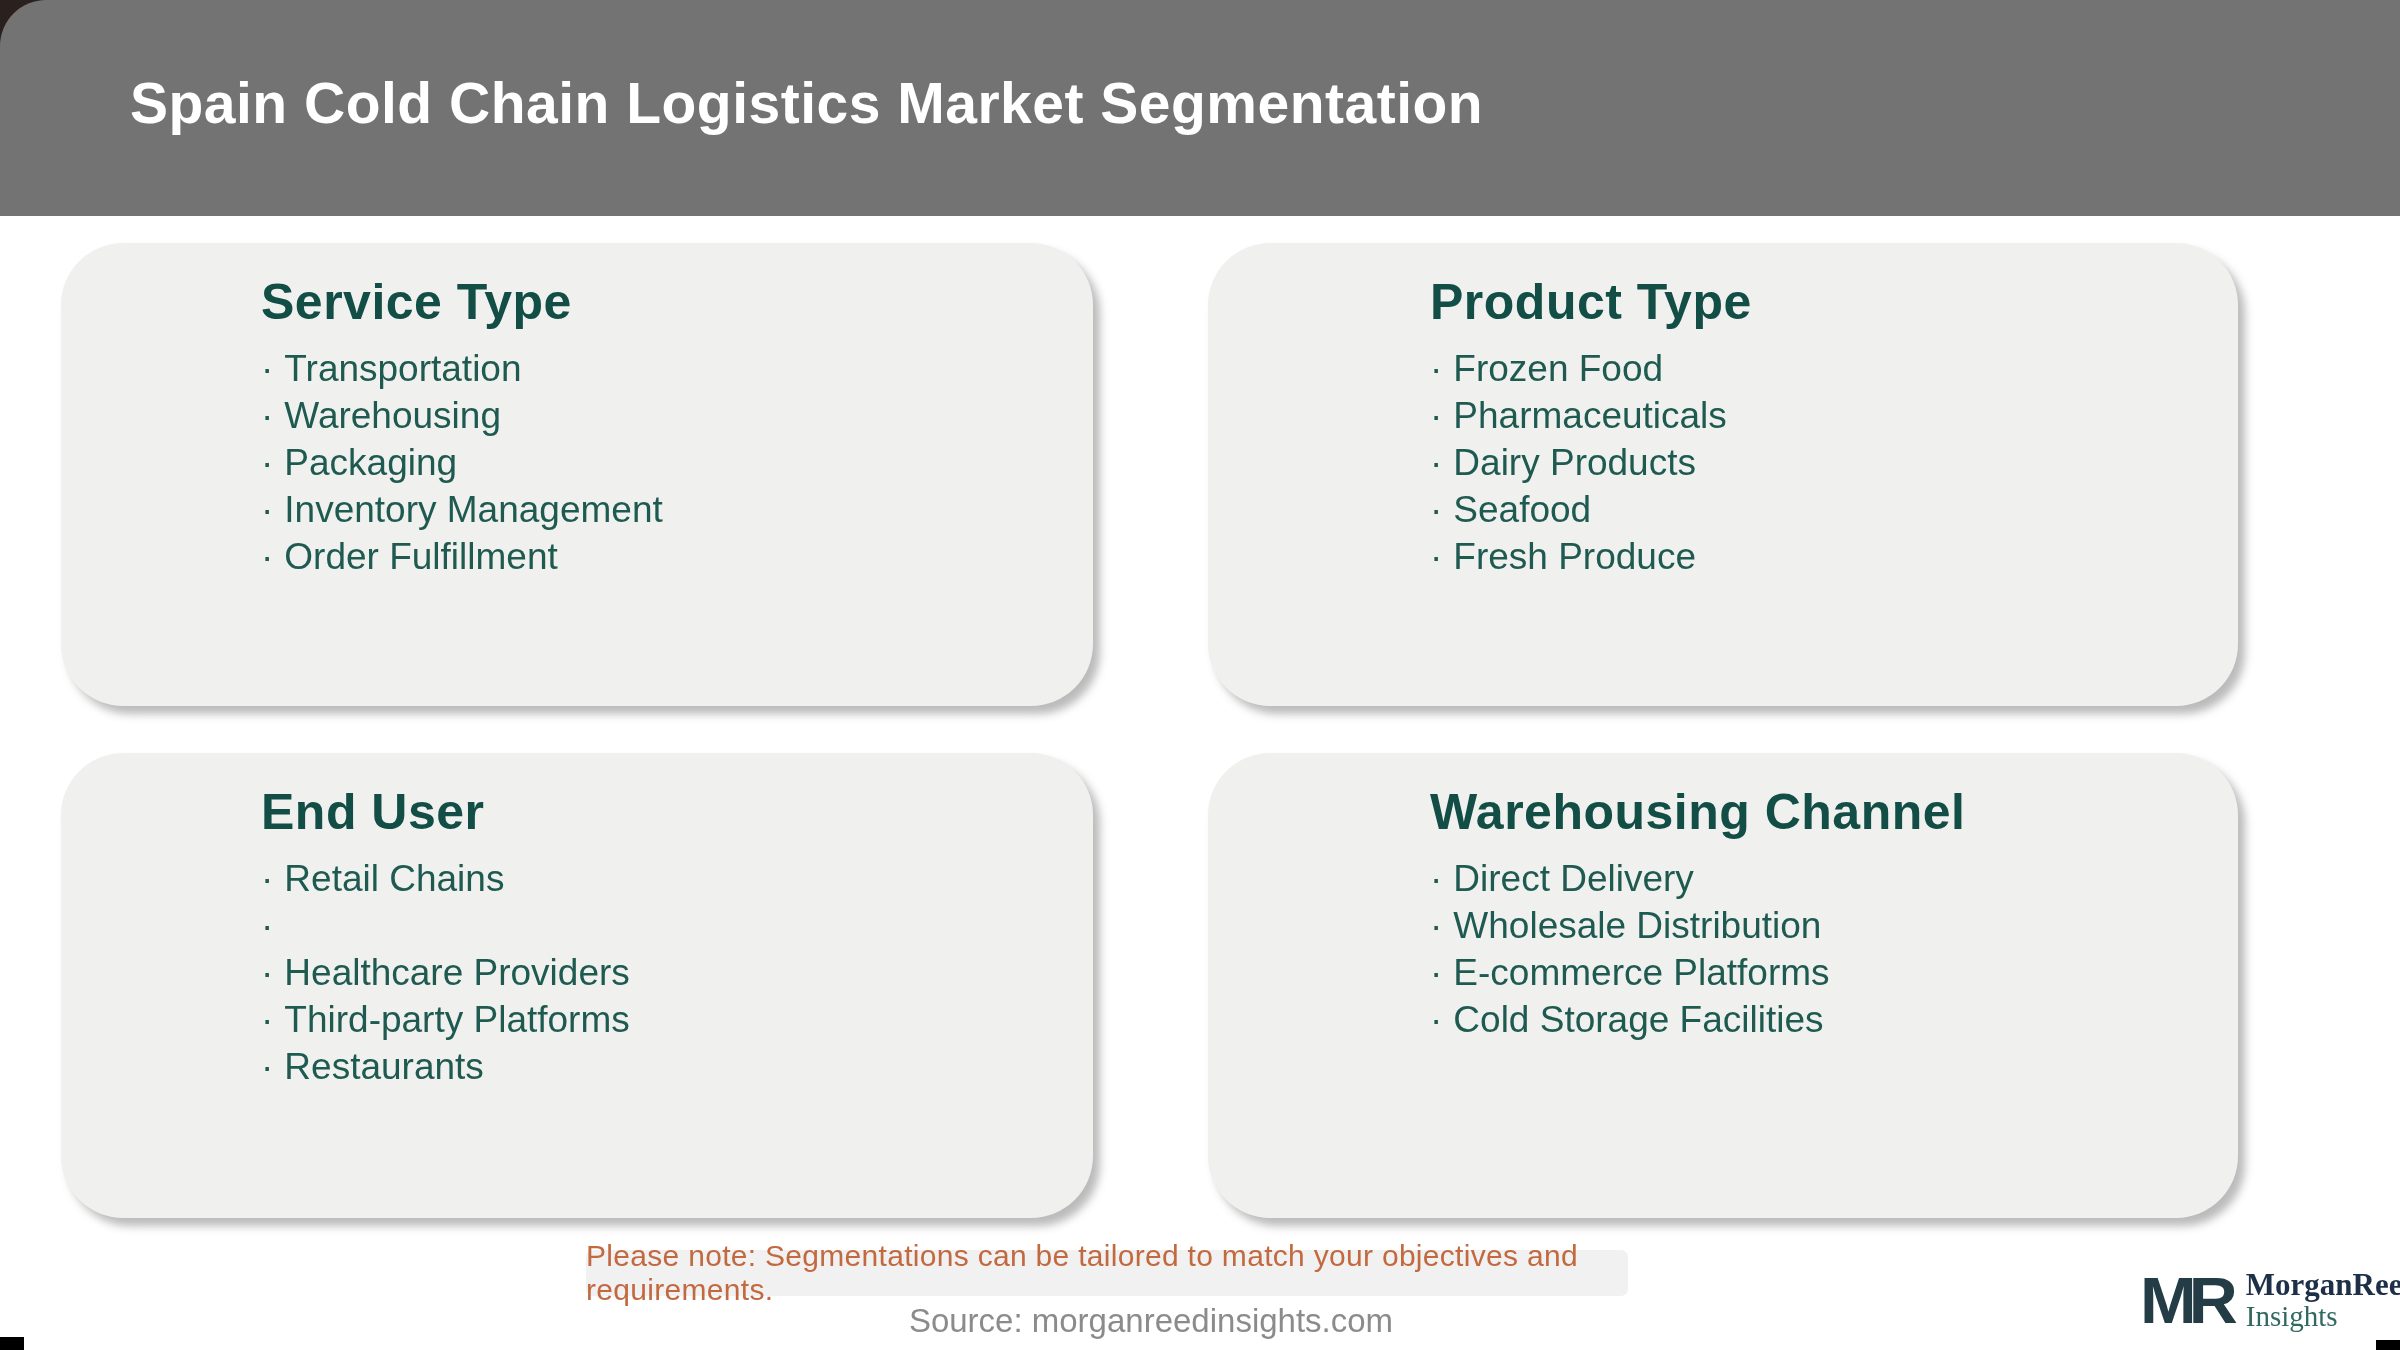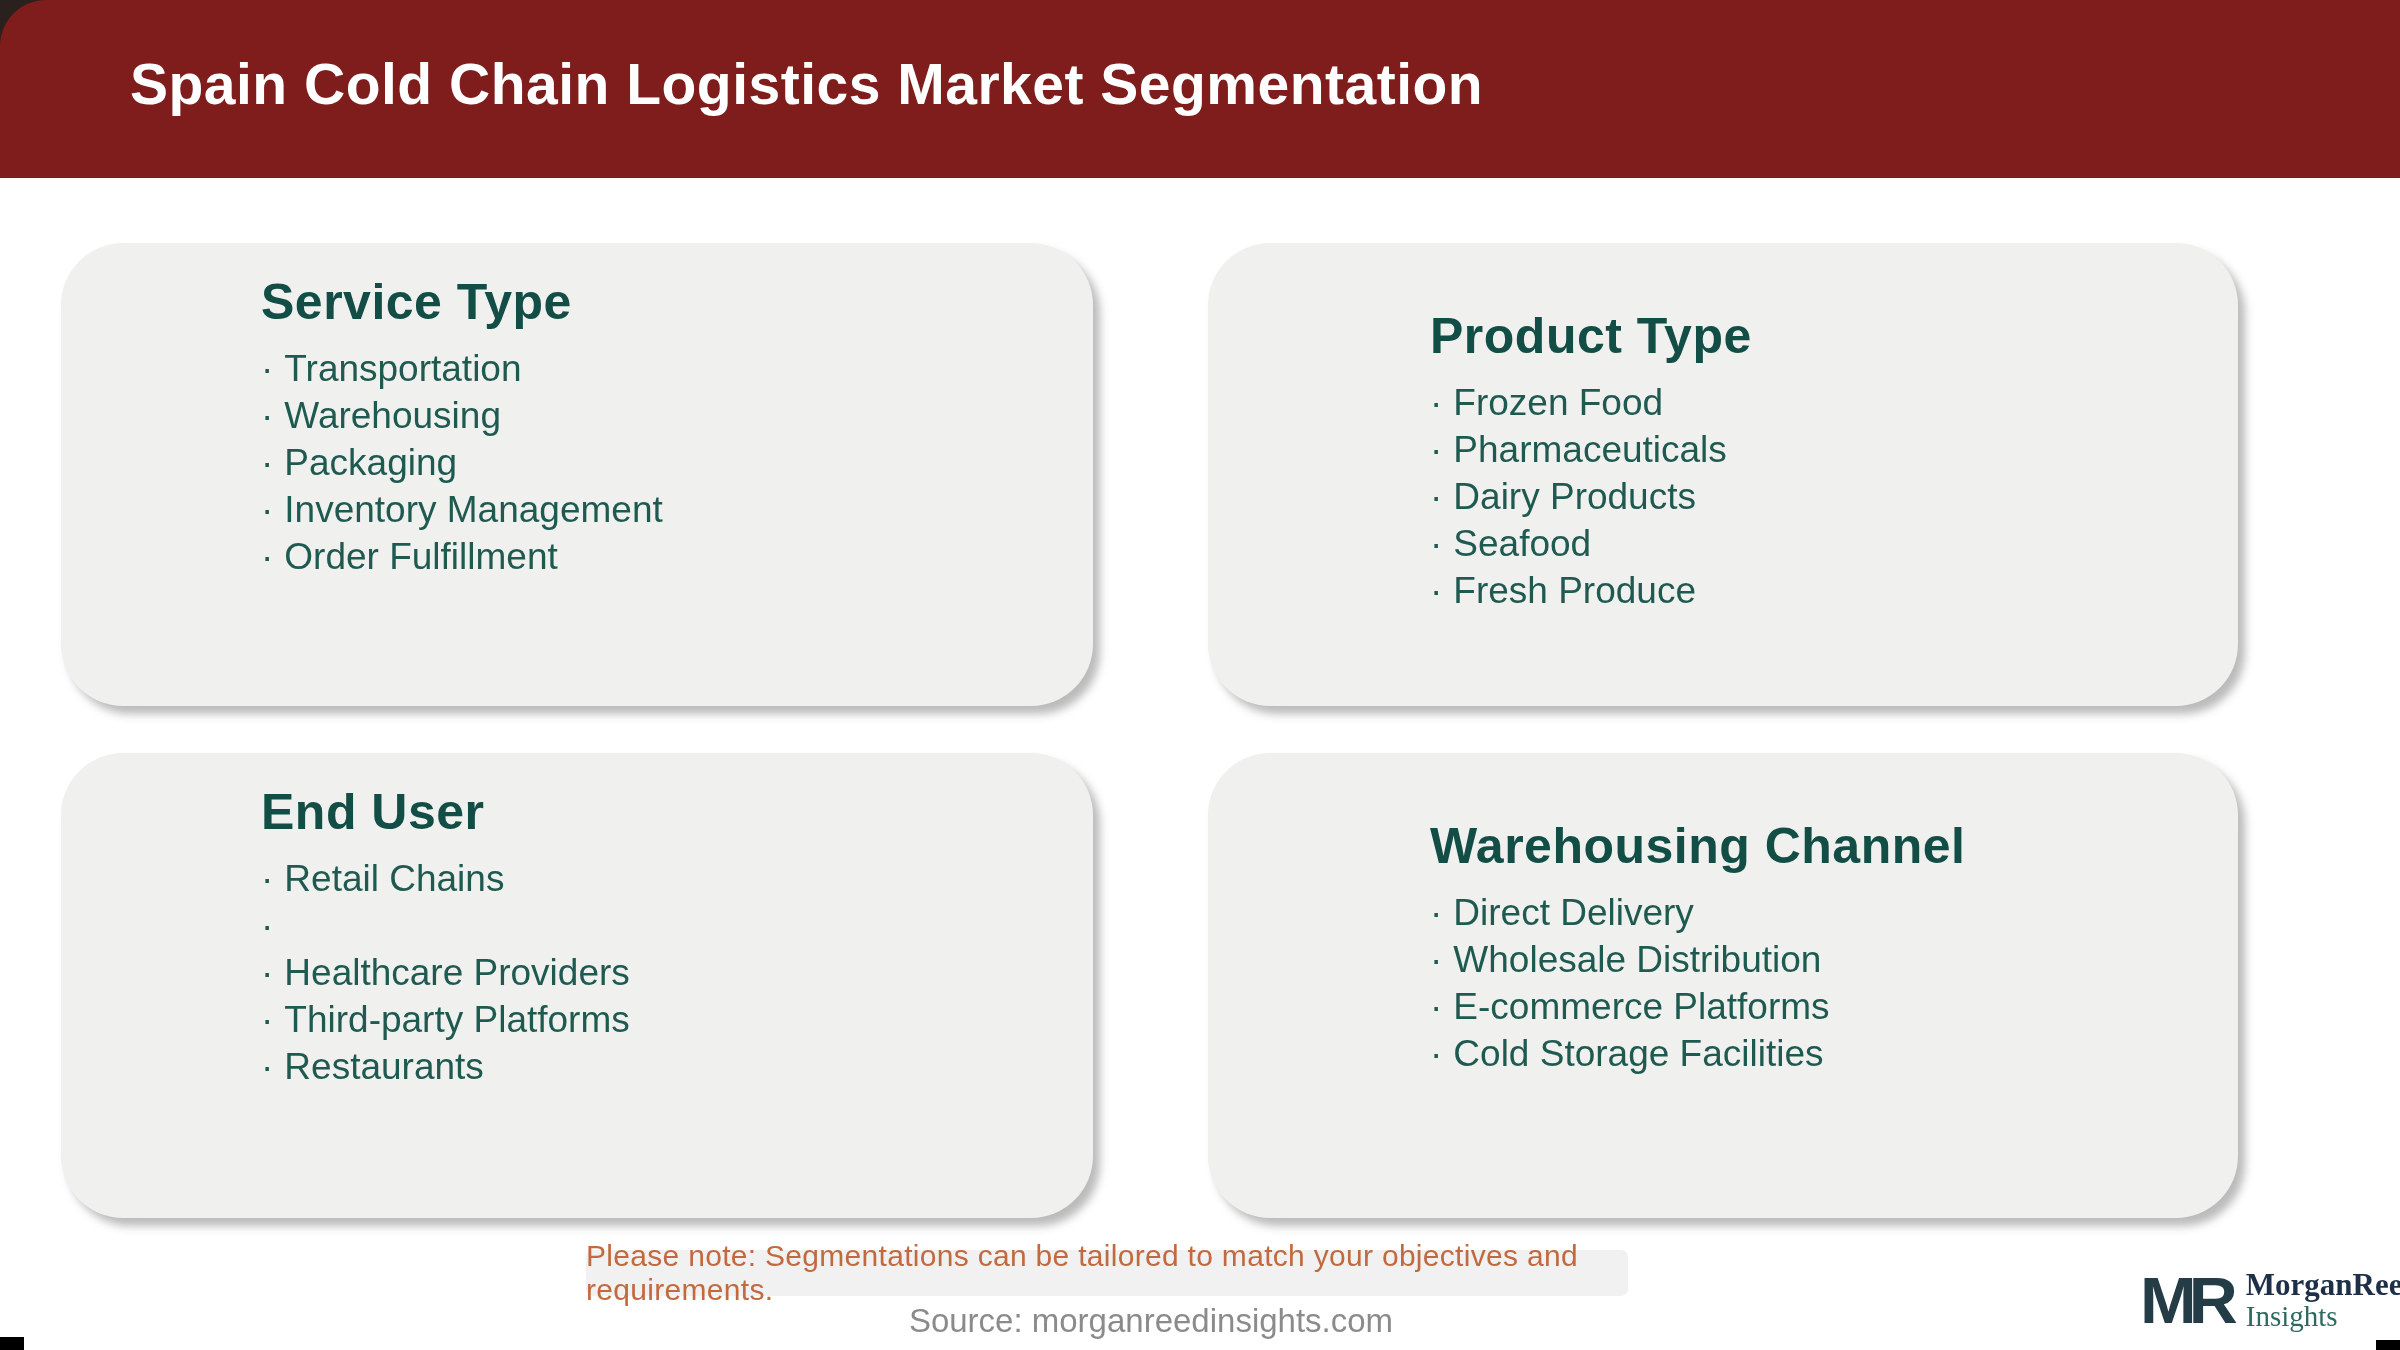--- a/index.html
+++ b/index.html
@@ -6,40 +6,40 @@
   .stage {
     position:relative; width:2400px; height:1350px;
     background:#ffffff; overflow:hidden;
     font-family:"Liberation Sans", sans-serif;
   }
   .corner-backdrop {
     position:absolute; left:0; top:0; width:64px; height:64px;
     background:#2a211e;
   }
   .header {
-    position:absolute; left:0; top:0; width:2400px; height:178px;
-    background:#7f1d1d; border-top-left-radius:46px;
+    position:absolute; left:0; top:0; width:2400px; height:216px;
+    background:#737373; border-top-left-radius:46px;
     display:flex; align-items:center;
   }
   .header h1 {
     margin:0; padding:0 40px 10px 130px;
     color:#ffffff; font-size:57px; font-weight:bold; letter-spacing:0.5px;
     white-space:nowrap;
   }
   .card {
     position:absolute; background:#f0f0ef; border-radius:62px;
     box-shadow:7px 8px 8px rgba(105,105,105,0.45);
   }
   .card.c1 { left:61px;  width:1032px; }
   .card.c2 { left:1208px; width:1030px; }
   .card.r1 { top:243px; height:463px; }
   .card.r2 { top:753px; height:465px; }
   .card .inner { padding-top:30px; }
   .c1 .inner { padding-left:200px; }
-  .c2 .inner { padding-left:222px;margin-top:34px; }
+  .c2 .inner { padding-left:222px; }
   .card h2 {
     margin:0 0 14px 0; font-size:50px; font-weight:bold;
     color:#124e46; letter-spacing:0.5px;
   }
   .items { }
   .item {
     display:flex; align-items:baseline;
     font-size:37px; line-height:47px; color:#1f5a51;
   }
   .item .dot { margin-right:11px; }

